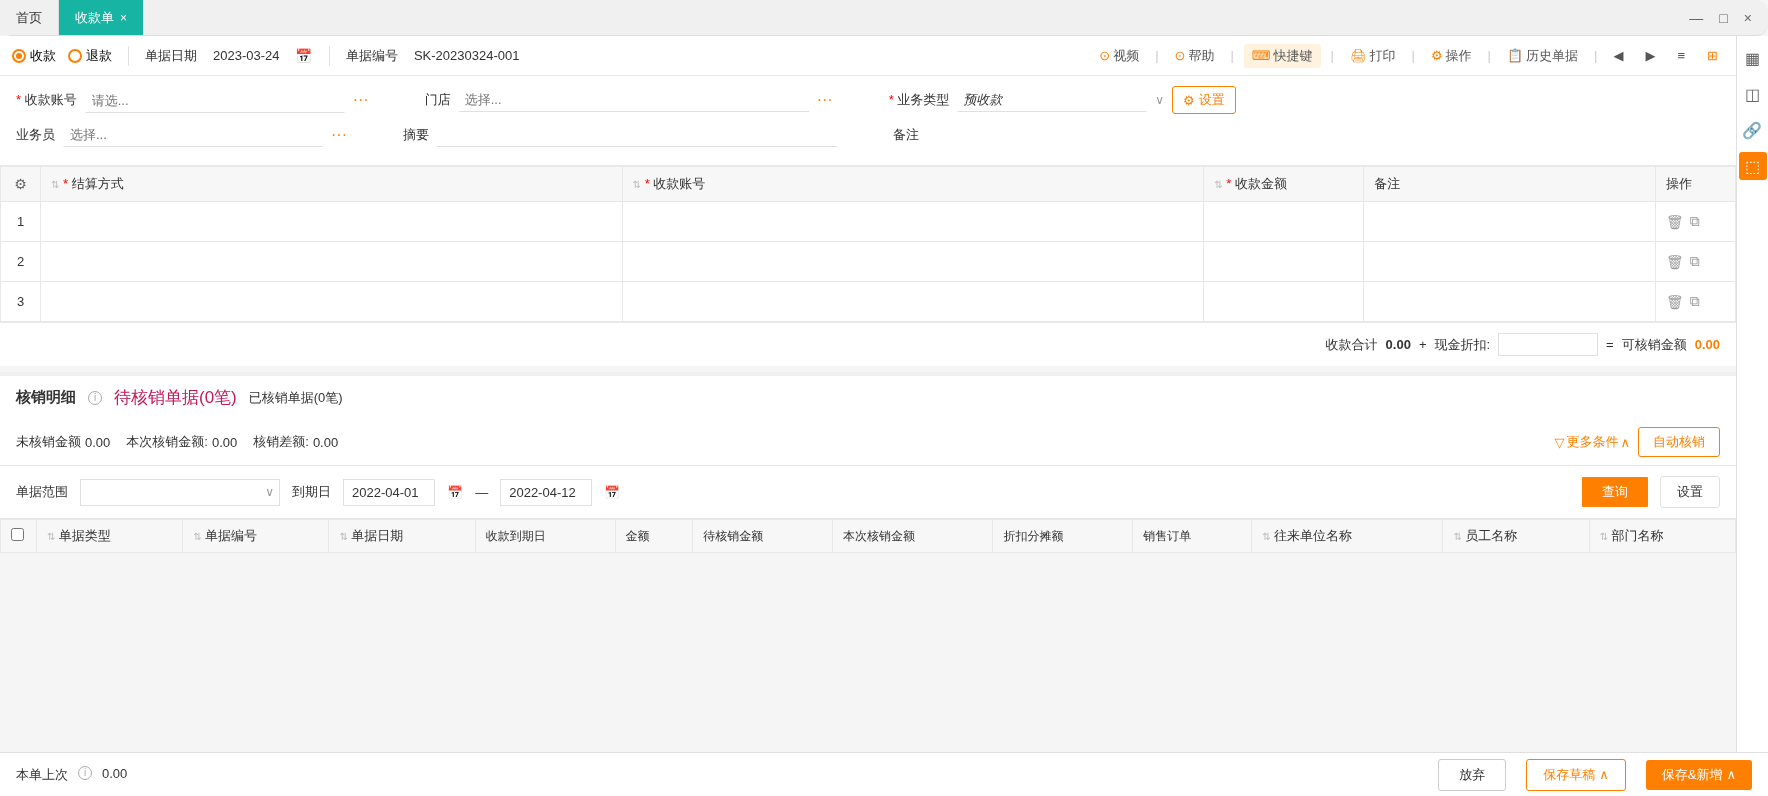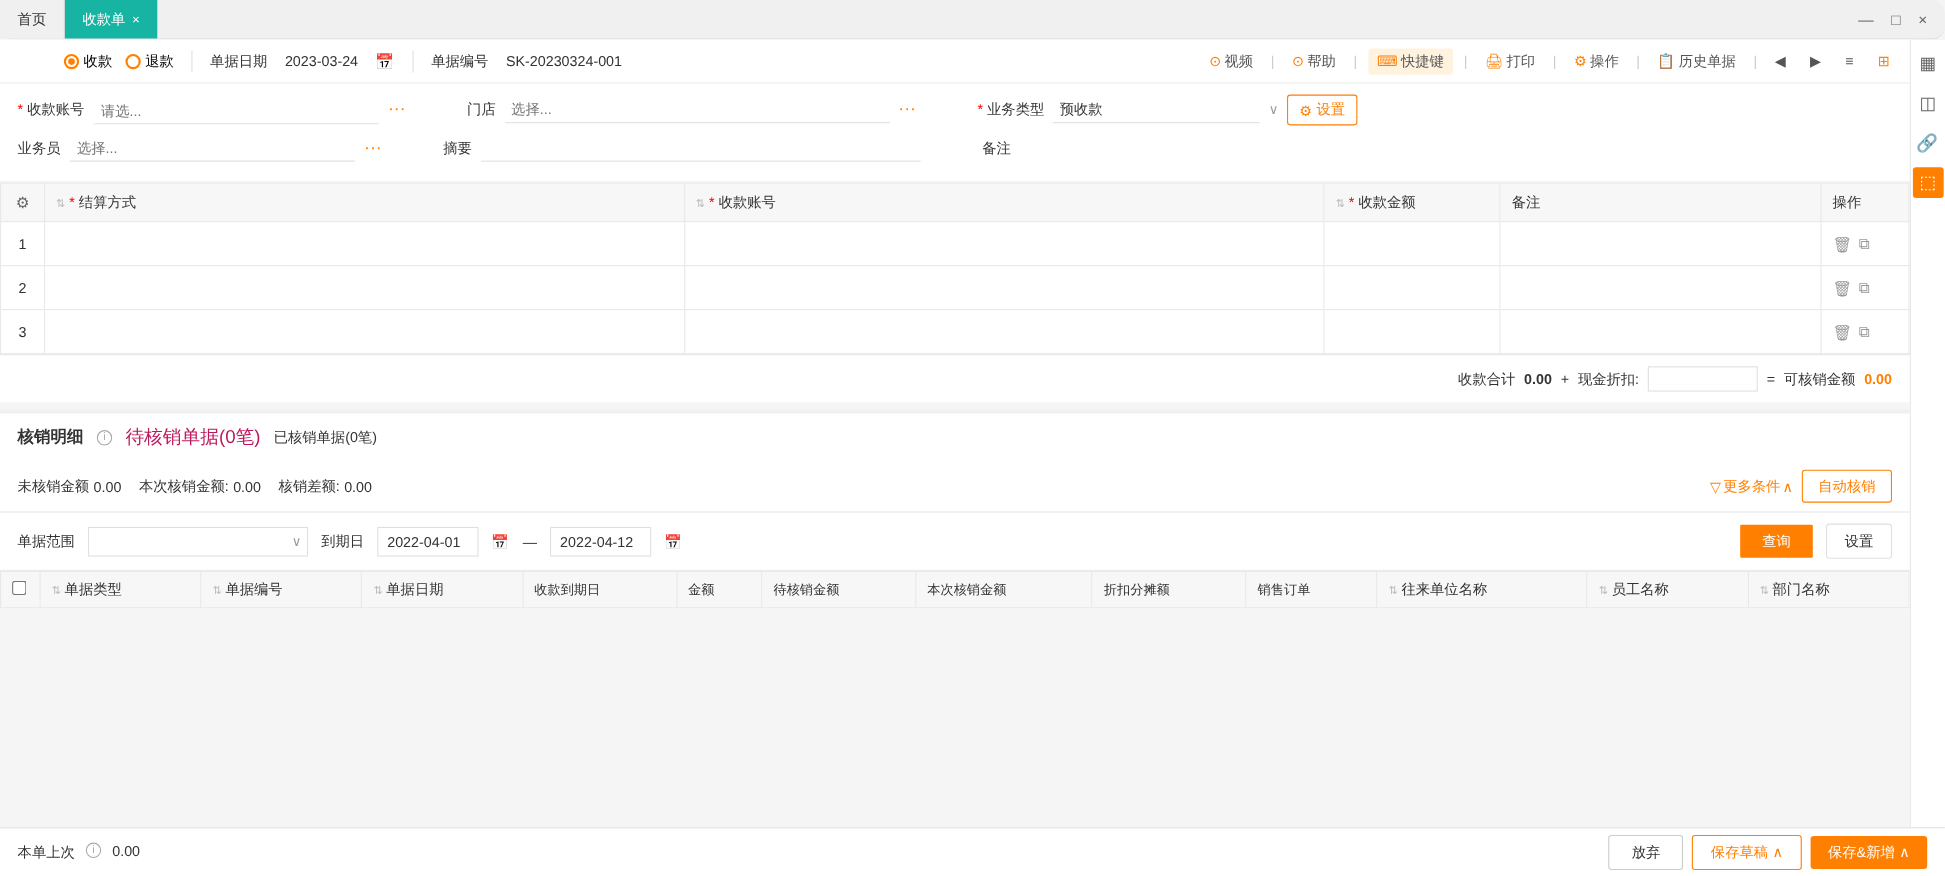--- a/index.html
+++ b/index.html
@@ -22,21 +22,21 @@
     .tab-bar-right {
       margin-left: auto; display: flex; align-items: center; gap: 8px; padding-right: 12px;
     }
     .win-btn { cursor: pointer; color: #666; font-size: 14px; padding: 0 4px; }
 
     
     .toolbar {
       display: flex; align-items: center; background: #fff; height: 40px;
       padding: 0 12px; border-bottom: 1px solid #e8e8e8; gap: 16px;
     }
-    .radio-group { display: flex; align-items: center; gap: 12px; margin-left: 46px; }
+    .radio-group { display: flex; align-items: center; gap: 12px; }
     .radio-item { display: flex; align-items: center; gap: 4px; cursor: pointer; }
     .radio-dot {
       width: 14px; height: 14px; border-radius: 50%; border: 2px solid #ff7f00;
       display: flex; align-items: center; justify-content: center;
     }
     .radio-dot.checked::after {
       content: ''; width: 6px; height: 6px; border-radius: 50%; background: #ff7f00;
     }
     .toolbar-divider { width: 1px; height: 20px; background: #e0e0e0; }
     .toolbar-label { color: #333; }
@@ -66,21 +66,21 @@
       padding: 4px 6px; min-width: 200px; color: #999; outline: none;
       background: transparent; flex: 1; max-width: 300px;
     }
     .more-btn { color: #ff7f00; cursor: pointer; font-size: 16px; }
     .select-input {
       border: none; border-bottom: 1px solid #e0e0e0; padding: 4px 6px;
       min-width: 160px; color: #999; background: transparent; outline: none;
     }
     .business-type {
       border: none; border-bottom: 1px solid #e0e0e0; padding: 4px 6px;
-      min-width: 120px; color: #333; background: transparent; outline: none;
+      min-width: 120px; color: #333; background: transparent; outline: none; font-style: italic;
     }
 
     
     .table-container { background: #fff; }
     .data-table { width: 100%; border-collapse: collapse; }
     .data-table th {
       background: #f7f7f7; border: 1px solid #e8e8e8; padding: 8px 10px;
       text-align: left; color: #333; font-weight: normal; white-space: nowrap;
     }
     .data-table td {
@@ -169,21 +169,21 @@
     .sort-icon { color: #bbb; font-size: 10px; }
 
     
     .footer {
       position: fixed; bottom: 0; left: 0; right: 0; height: 44px;
       background: #fff; border-top: 1px solid #e0e0e0;
       display: flex; align-items: center; justify-content: space-between;
       padding: 0 16px;
     }
     .footer-left { display: flex; align-items: flex-start; gap: 10px; color: #333; }
-    .footer-right { display: flex; align-items: center; gap: 8px; }
+    .footer-right { display: flex; align-items: center; gap: 20px; }
     .abandon-btn {
       background: #fff; border: 1px solid #ccc; color: #333;
       padding: 6px 20px; border-radius: 3px; cursor: pointer; font-size: 13px;
     }
     .draft-btn {
       background: #fff; border: 1px solid #ff7f00; color: #ff7f00;
       padding: 6px 16px; border-radius: 3px; cursor: pointer; font-size: 13px;
       display: flex; align-items: center; gap: 4px;
     }
     .save-btn {

